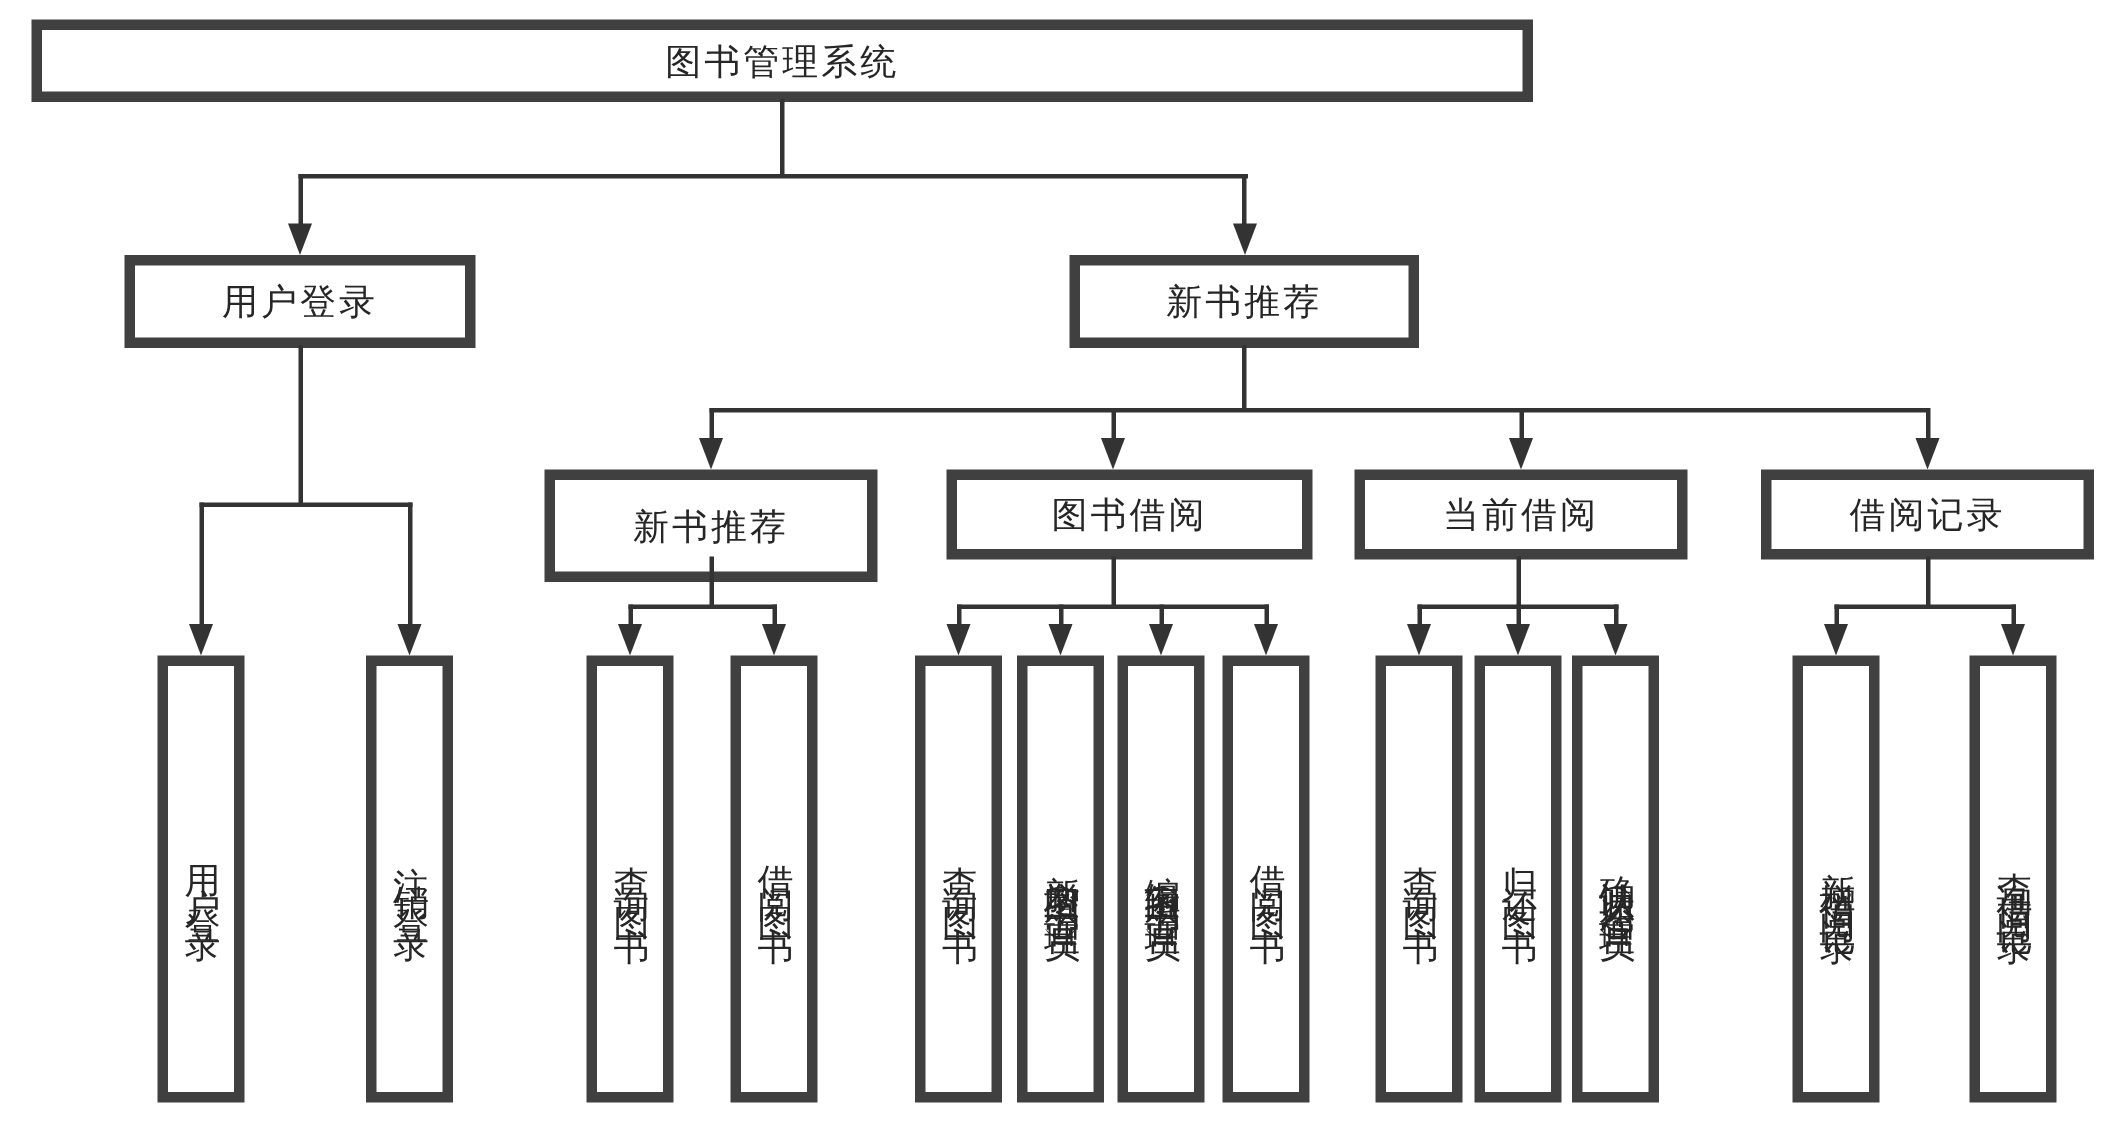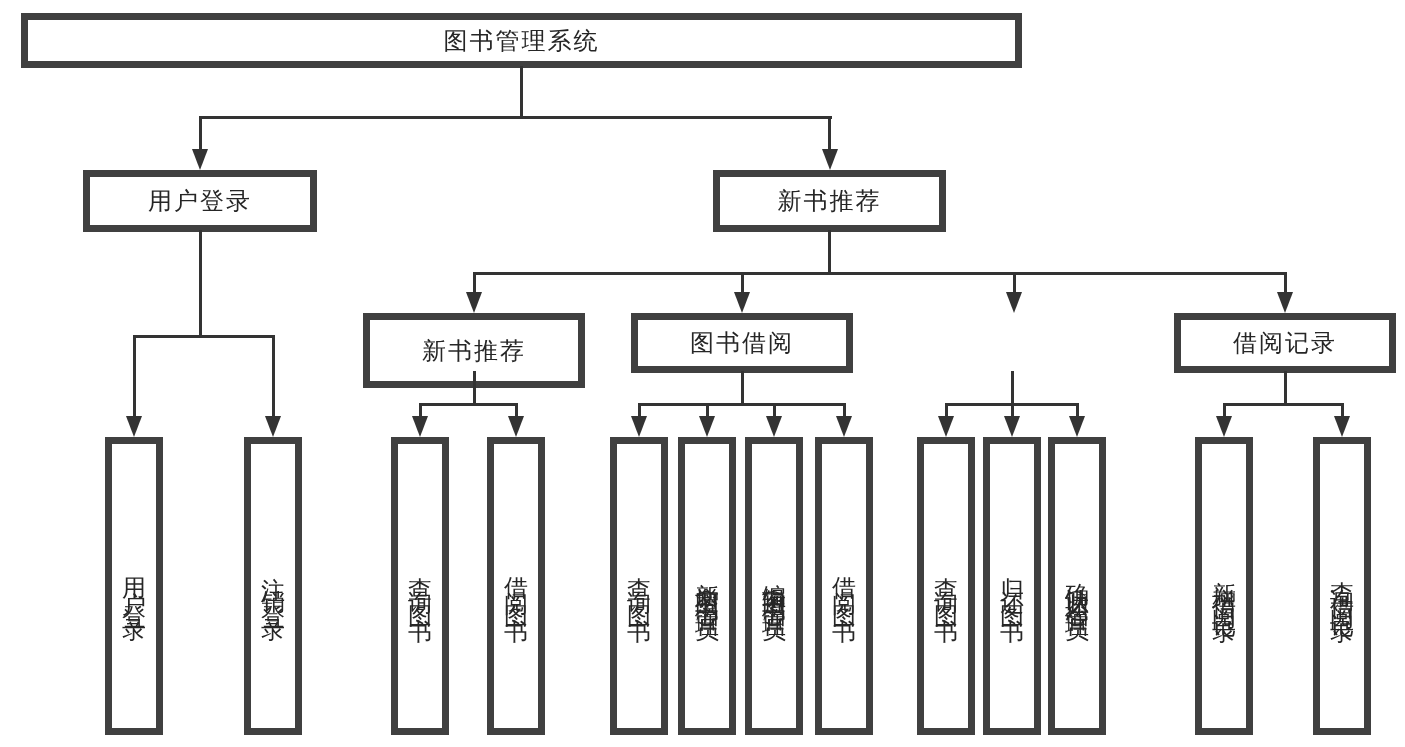--- a/index.html
+++ b/index.html
@@ -68,22 +68,25 @@
   <div class="v" style="left:741px;top:272px;height:22px;"></div>
   <div class="a" style="left:734px;top:292px;"></div>
   <div class="v" style="left:1013px;top:272px;height:22px;"></div>
   <div class="a" style="left:1006px;top:292px;"></div>
   <div class="v" style="left:1284px;top:272px;height:22px;"></div>
   <div class="a" style="left:1277px;top:292px;"></div>
 
   <div class="box" style="left:363px;top:313px;width:222px;height:75px;">
     <span>新书推荐</span>
   </div>
-  <div class="box" style="left:631px;top:313px;width:222px;height:60px;">
+  <div class="box" style="left:631px;top:313px;width:244px;height:60px;">
     <span>图书借阅</span>
+  </div>
+  <div class="box" style="left:903px;top:313px;width:222px;height:60px;">
+    <span>当前借阅</span>
   </div>
   <div class="box" style="left:1174px;top:313px;width:222px;height:60px;">
     <span>借阅记录</span>
   </div>
 
   <div class="v" style="left:473px;top:371px;height:34px;"></div>
   <div class="h" style="left:419px;top:403px;width:99px;"></div>
   <div class="v" style="left:419px;top:403px;height:16px;"></div>
   <div class="a" style="left:412px;top:416px;"></div>
   <div class="v" style="left:515px;top:403px;height:16px;"></div>

